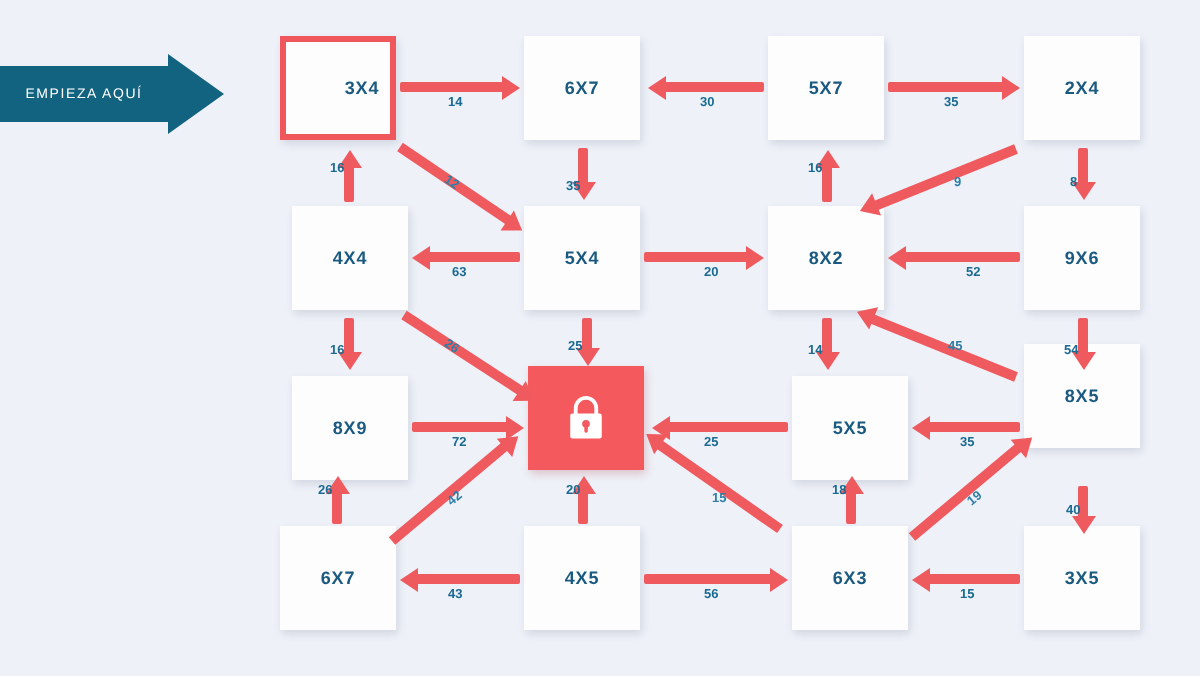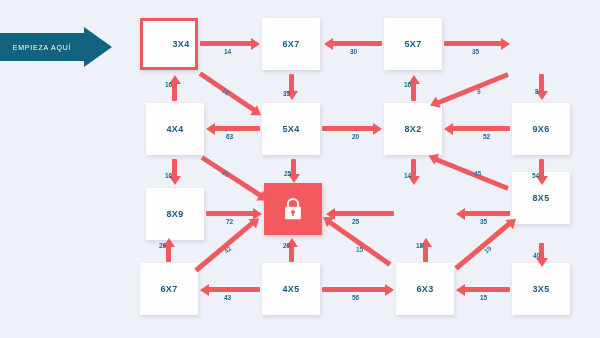--- a/index.html
+++ b/index.html
@@ -117,20 +117,23 @@
     </div>
 
   <div class="cell" style="left:262px; top:18px;">
     <span class="txt">6X7</span>
     </div>
 
   <div class="cell" style="left:384px; top:18px;">
     <span class="txt">5X7</span>
     </div>
 
+  <div class="cell" style="left:512px; top:18px;">
+    <span class="txt">2X4</span>
+    </div>
 
   <div class="cell" style="left:146px; top:103px;">
     <span class="txt">4X4</span>
     </div>
 
   <div class="cell" style="left:262px; top:103px;">
     <span class="txt">5X4</span>
     </div>
 
   <div class="cell" style="left:384px; top:103px;">
@@ -147,20 +150,23 @@
 
   <div class="cell lock-cell" style="left:264px; top:183px;">
     <svg class="lock-icon" viewBox="0 0 24 28">
       <path d="M6.4 12V8.6a5.6 5.6 0 0 1 11.2 0V12" fill="none" stroke="#ffffff" stroke-width="2.1"></path>
       <rect x="3.4" y="11.6" width="17.2" height="13.6" rx="1.2" fill="#ffffff"></rect>
       <circle cx="12" cy="17.2" r="2.1" fill="#f4595e"></circle>
       <rect x="11.1" y="17.4" width="1.9" height="4.6" rx=".9" fill="#f4595e"></rect>
     </svg>
   </div>
 
+  <div class="cell" style="left:396px; top:188px;">
+    <span class="txt">5X5</span>
+    </div>
 
   <div class="cell" style="left:512px; top:172px;">
     <span class="txt">8X5</span>
     </div>
 
   <div class="cell" style="left:140px; top:263px;">
     <span class="txt">6X7</span>
     </div>
 
   <div class="cell" style="left:262px; top:263px;">

